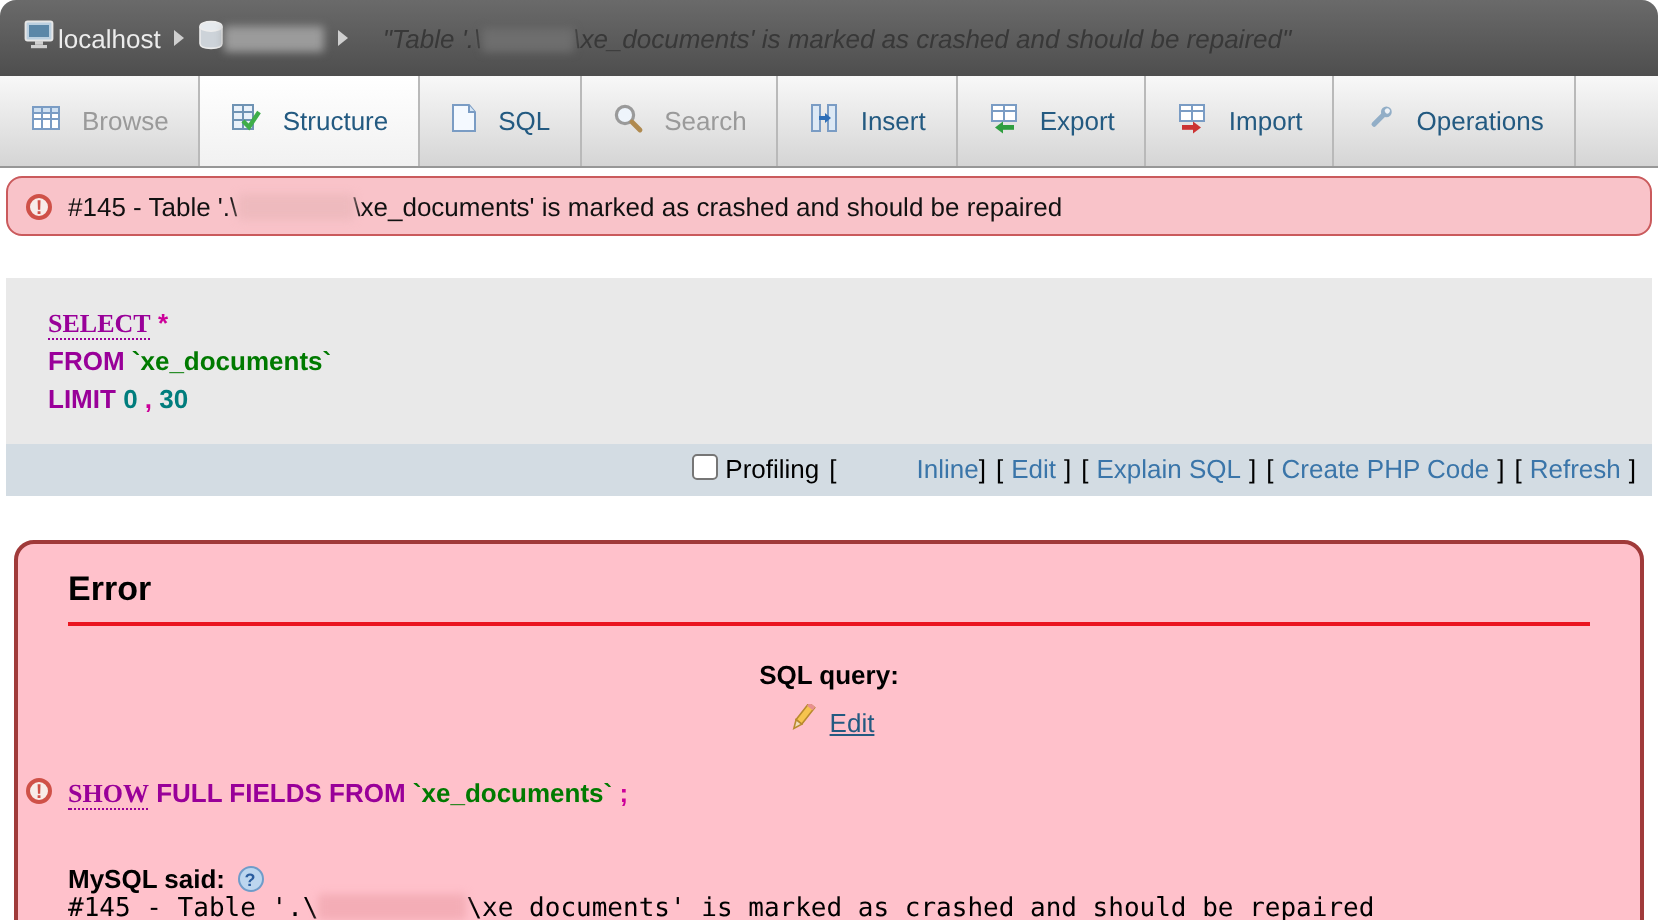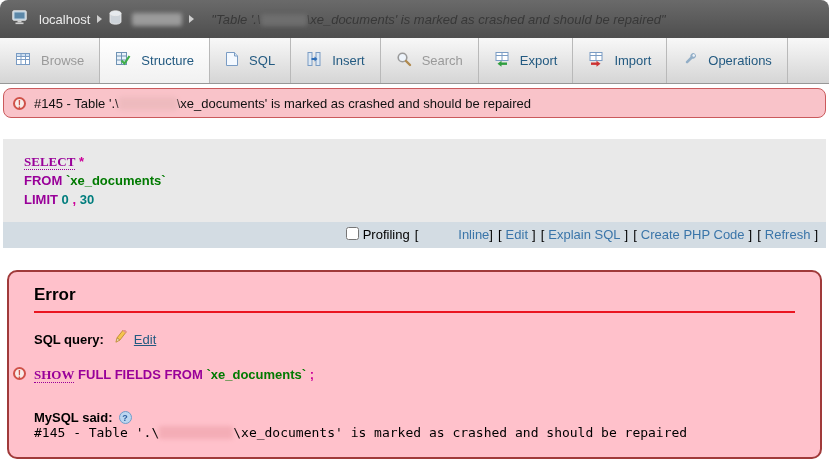--- a/index.html
+++ b/index.html
@@ -8,21 +8,21 @@
     width:829px; height:460px; overflow:hidden;
     font-family:"Liberation Sans", sans-serif; font-size:13px; color:#000;
   }
 
   
   .topbar {
     height:38px; border-radius:8px 8px 0 0;
     background:linear-gradient(180deg,#6a6a6a,#4e4e4e);
     display:flex; align-items:center; padding:0 12px; color:#ececec;
   }
-  .crumb { display:flex; align-items:center; gap:10px; cursor:pointer; white-space:nowrap; }
+  .crumb { display:flex; align-items:center; gap:0; cursor:pointer; white-space:nowrap; }
   .crumb-sep {
     width:0; height:0; margin:0 7px;
     border-left:5px solid #cfcfcf; border-top:4px solid transparent; border-bottom:4px solid transparent;
   }
   .crumb-title {
     font-style:italic; color:#383838; margin-left:10px; white-space:nowrap;
   }
   .redacted { display:inline-block; border-radius:2px; vertical-align:-2px; }
   .redacted.dark  { width:50px; height:13px; background:#9b9b9b; filter:blur(2px); }
   .redacted.dim   { width:46px; height:12px; background:#6e6e6e; filter:blur(2px); }
@@ -77,21 +77,21 @@
   .lgroup.spaced .plink { padding:0 4px; }
 
   
   .error-card {
     margin:22px 7px 0; background:#ffc1cb;
     border:2px solid #a03a3a; border-radius:10px;
     padding:13px 25px 17px;
   }
   .error-title { font-size:17px; font-weight:bold; margin:0; }
   .red-rule { border:none; border-top:2px solid #ea1520; margin:6px 0 17px; }
-  .sqlq-row { display:flex; align-items:center; gap:7px; margin-bottom:19px; }
+  .sqlq-row { display:flex; align-items:center; gap:7px; margin-bottom:19px;flex-direction:column; }
   .sqlq-label { font-weight:bold; }
   .edit-link { display:inline-flex; align-items:center; gap:5px; color:#235a81; cursor:pointer; }
   .edit-link .txt { text-decoration:underline; }
   .show-line { position:relative; font-weight:bold; margin-bottom:27px; }
   .show-line .warn-icon { position:absolute; left:-21px; top:0; }
   .mysql-row { display:flex; align-items:center; gap:6px; font-weight:bold; margin-bottom:0; }
   .help-icon {
     flex:none; width:13px; height:13px; border-radius:50%;
     background:#bcd6ef; border:1px solid #6f9cc9; color:#2a5d9f;
     font-size:9px; font-weight:bold; line-height:12px; text-align:center; cursor:pointer;
@@ -144,35 +144,35 @@
         </svg></span>
     <span>Structure</span>
   </div>
   <div class="tab">
     <span><svg width="14" height="16" viewBox="0 0 14 16">
           <path d="M1.5 1.5 h8 l3 3.5 v9.5 h-11 z" fill="#f4f9ff" stroke="#7a9cc4"></path>
           <path d="M9.5 1.5 v3.5 h3" fill="#d6e6f5" stroke="#7a9cc4"></path>
         </svg></span>
     <span>SQL</span>
   </div>
+  <div class="tab disabled">
+    <span><svg width="16" height="16" viewBox="0 0 16 16">
+          <circle cx="6.5" cy="6.5" r="4.3" fill="#eef4fb" stroke="#9a9a9a" stroke-width="1.6"></circle>
+          <line x1="10" y1="10" x2="14" y2="14" stroke="#b08a4f" stroke-width="2.4" stroke-linecap="round"></line>
+        </svg></span>
+    <span>Search</span>
+  </div>
   <div class="tab">
     <span><svg width="16" height="16" viewBox="0 0 16 16">
           <rect x="2" y="1.5" width="4" height="13" fill="#dde9f5" stroke="#7a9cc4"></rect>
           <rect x="10" y="1.5" width="4" height="13" fill="#dde9f5" stroke="#7a9cc4"></rect>
           <path d="M5.5 8 h4" stroke="#2f6fb8" stroke-width="2"></path>
           <path d="M8.5 5.5 L11.5 8 8.5 10.5z" fill="#2f6fb8"></path>
         </svg></span>
     <span>Insert</span>
-  </div>
-  <div class="tab disabled">
-    <span><svg width="16" height="16" viewBox="0 0 16 16">
-          <circle cx="6.5" cy="6.5" r="4.3" fill="#eef4fb" stroke="#9a9a9a" stroke-width="1.6"></circle>
-          <line x1="10" y1="10" x2="14" y2="14" stroke="#b08a4f" stroke-width="2.4" stroke-linecap="round"></line>
-        </svg></span>
-    <span>Search</span>
   </div>
   <div class="tab">
     <span><svg width="16" height="16" viewBox="0 0 16 16">
           <rect x="2" y="1.5" width="12" height="8" fill="#fff" stroke="#7a9cc4"></rect>
           <line x1="2" y1="4.5" x2="14" y2="4.5" stroke="#7a9cc4"></line>
           <line x1="8" y1="1.5" x2="8" y2="9.5" stroke="#7a9cc4"></line>
           <path d="M13 12.7 H6.5" stroke="#2f9e3f" stroke-width="2.4"></path>
           <path d="M7.5 9.7 L3.5 12.7 7.5 15.7z" fill="#2f9e3f"></path>
         </svg></span>
     <span>Export</span>

